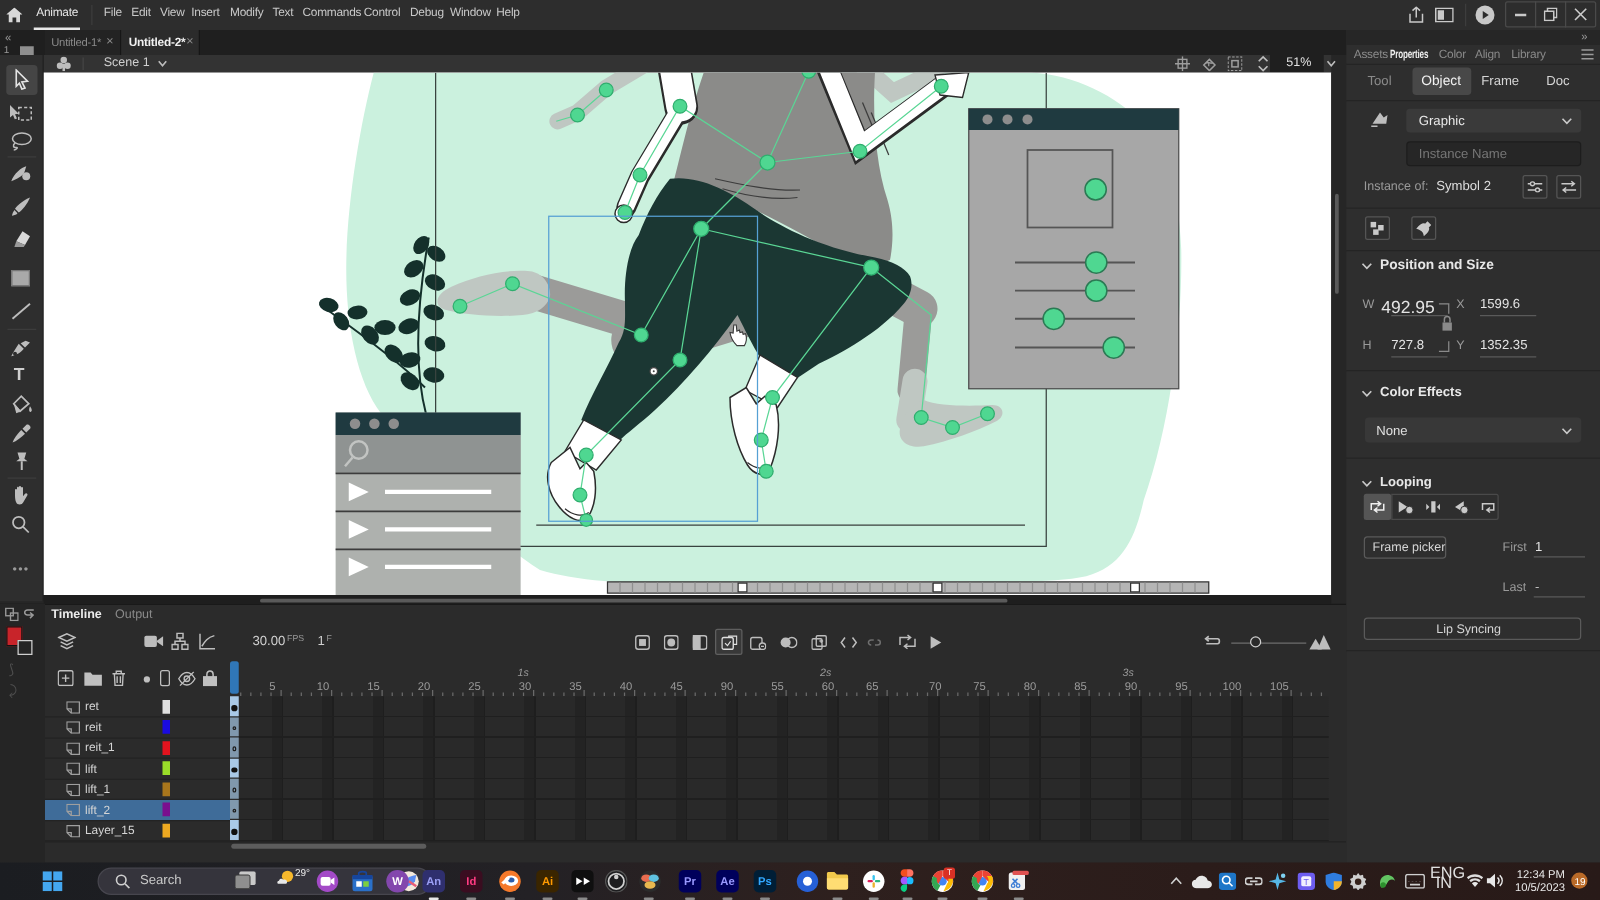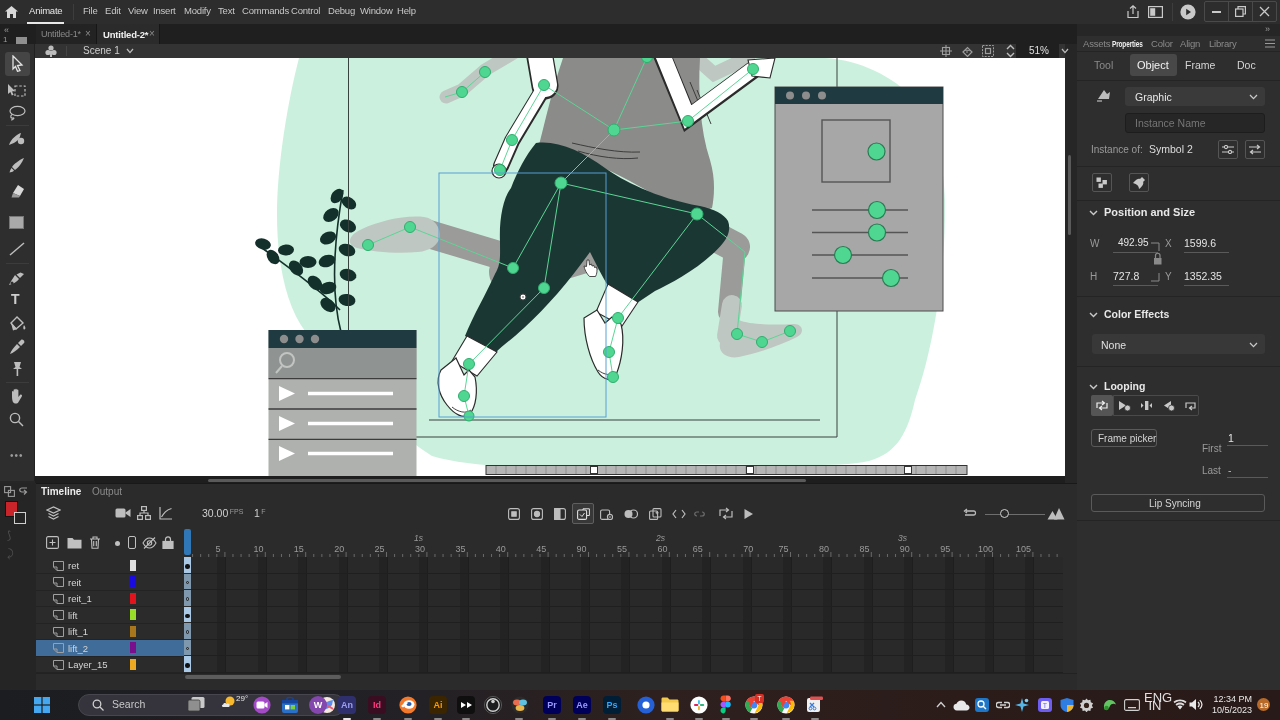--- a/index.html
+++ b/index.html
@@ -833,21 +833,21 @@
   <svg class="abs" style="left:55px;top:152px" width="14" height="13" viewBox="0 0 14 13" fill="#c9c9c9">
         <path d="M1 7 C4 3 7 2 8 3 L10 1 L13 4 L11 6 C12 7 11 10 7 13 C7 10 5 8 1 7 Z"></path>
       </svg>
   <div class="abs" style="left:0;top:176px;width:203px;height:1px;background:#242424"></div>
 
   <svg class="abs" style="left:12px;top:186px" width="9" height="6" viewBox="0 0 9 6" fill="none" stroke="#c9c9c9" stroke-width="1.4">
         <path d="M1 1 L4.5 4.6 L8 1"></path>
       </svg>
   <span class="abs" style="left:27px;top:182px;font-size:11px;font-weight:bold;color:#e8e8e8">Position and Size</span>
   <span class="abs" style="left:13px;top:214px;font-size:10px;color:#9a9a9a">W</span>
-  <span class="abs" style="left:41px;top:213px;font-size:10px;color:#e4e4e4">492.95</span>
+  <span class="abs" style="left:28px;top:213px;font-size:14px;color:#e4e4e4">492.95</span>
   <div class="abs" style="left:36px;top:228px;width:45px;height:1px;background:#5a5a5a"></div>
   <span class="abs" style="left:88px;top:214px;font-size:10px;color:#9a9a9a">X</span>
   <span class="abs" style="left:107px;top:213px;font-size:10.5px;color:#e4e4e4">1599.6</span>
   <div class="abs" style="left:107px;top:228px;width:45px;height:1px;background:#5a5a5a"></div>
   <span class="abs" style="left:13px;top:247px;font-size:10px;color:#9a9a9a">H</span>
   <span class="abs" style="left:36px;top:246px;font-size:10.5px;color:#e4e4e4">727.8</span>
   <div class="abs" style="left:36px;top:261px;width:45px;height:1px;background:#5a5a5a"></div>
   <span class="abs" style="left:88px;top:247px;font-size:10px;color:#9a9a9a">Y</span>
   <span class="abs" style="left:107px;top:246px;font-size:10.5px;color:#e4e4e4">1352.35</span>
   <div class="abs" style="left:107px;top:261px;width:45px;height:1px;background:#5a5a5a"></div>
@@ -890,21 +890,21 @@
   <svg class="abs" style="left:85px;top:376px" width="13" height="11" viewBox="0 0 13 11" fill="#c9c9c9">
         <path d="M9 1 L2 5.5 L9 10 Z"></path>
         <circle cx="9.5" cy="8" r="3" stroke="#2e2e2e" stroke-width="0.8"></circle>
       </svg>
   <svg class="abs" style="left:107px;top:376px" width="13" height="11" viewBox="0 0 13 11" fill="none" stroke="#c9c9c9" stroke-width="1.2">
         <path d="M2 8 L2 3 L11 3 L11 8 L6 8 M8 6 L5.5 8 L8 10"></path>
       </svg>
 
   <div class="abs" style="left:14px;top:405px;width:66px;height:18px;border:1px solid #5a5a5a;border-radius:3px"></div>
   <span class="abs" style="left:21px;top:409px;font-size:10px;color:#d5d5d5">Frame picker</span>
-  <span class="abs" style="left:125px;top:419px;font-size:10px;color:#9a9a9a">First</span>
+  <span class="abs" style="left:125px;top:409px;font-size:10px;color:#9a9a9a">First</span>
   <span class="abs" style="left:151px;top:408px;font-size:10.5px;color:#e4e4e4">1</span>
   <div class="abs" style="left:150px;top:421px;width:41px;height:1px;background:#5a5a5a"></div>
   <span class="abs" style="left:125px;top:441px;font-size:10px;color:#9a9a9a">Last</span>
   <span class="abs" style="left:151px;top:440px;font-size:10.5px;color:#bdbdbd">-</span>
   <div class="abs" style="left:150px;top:453px;width:41px;height:1px;background:#5a5a5a"></div>
 
   <div class="abs" style="left:14px;top:470px;width:174px;height:18px;border:1px solid #5a5a5a;border-radius:3px"></div>
   <span class="abs" style="left:72px;top:474px;font-size:10px;color:#d5d5d5">Lip Syncing</span>
   <div class="abs" style="left:0;top:496px;width:203px;height:1px;background:#242424"></div>
 </div>

